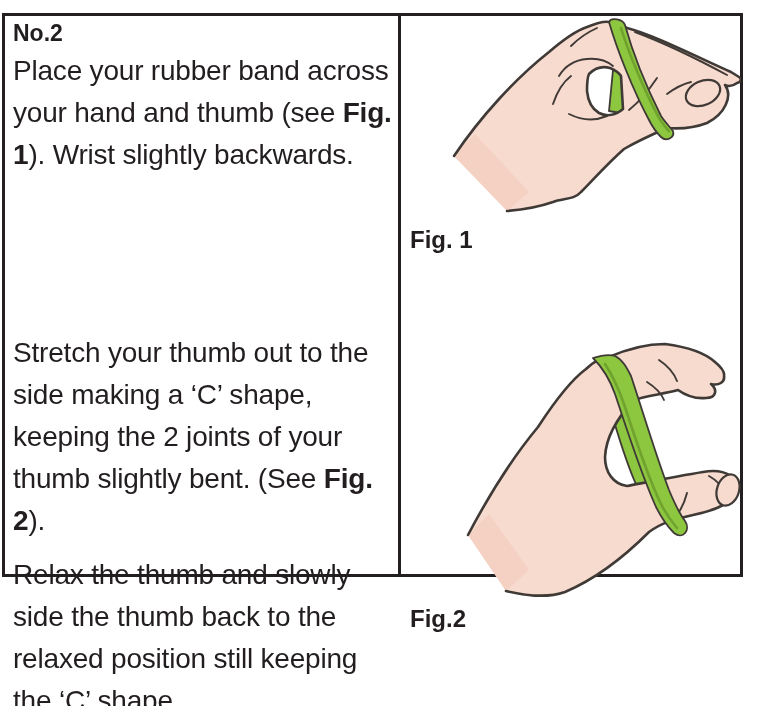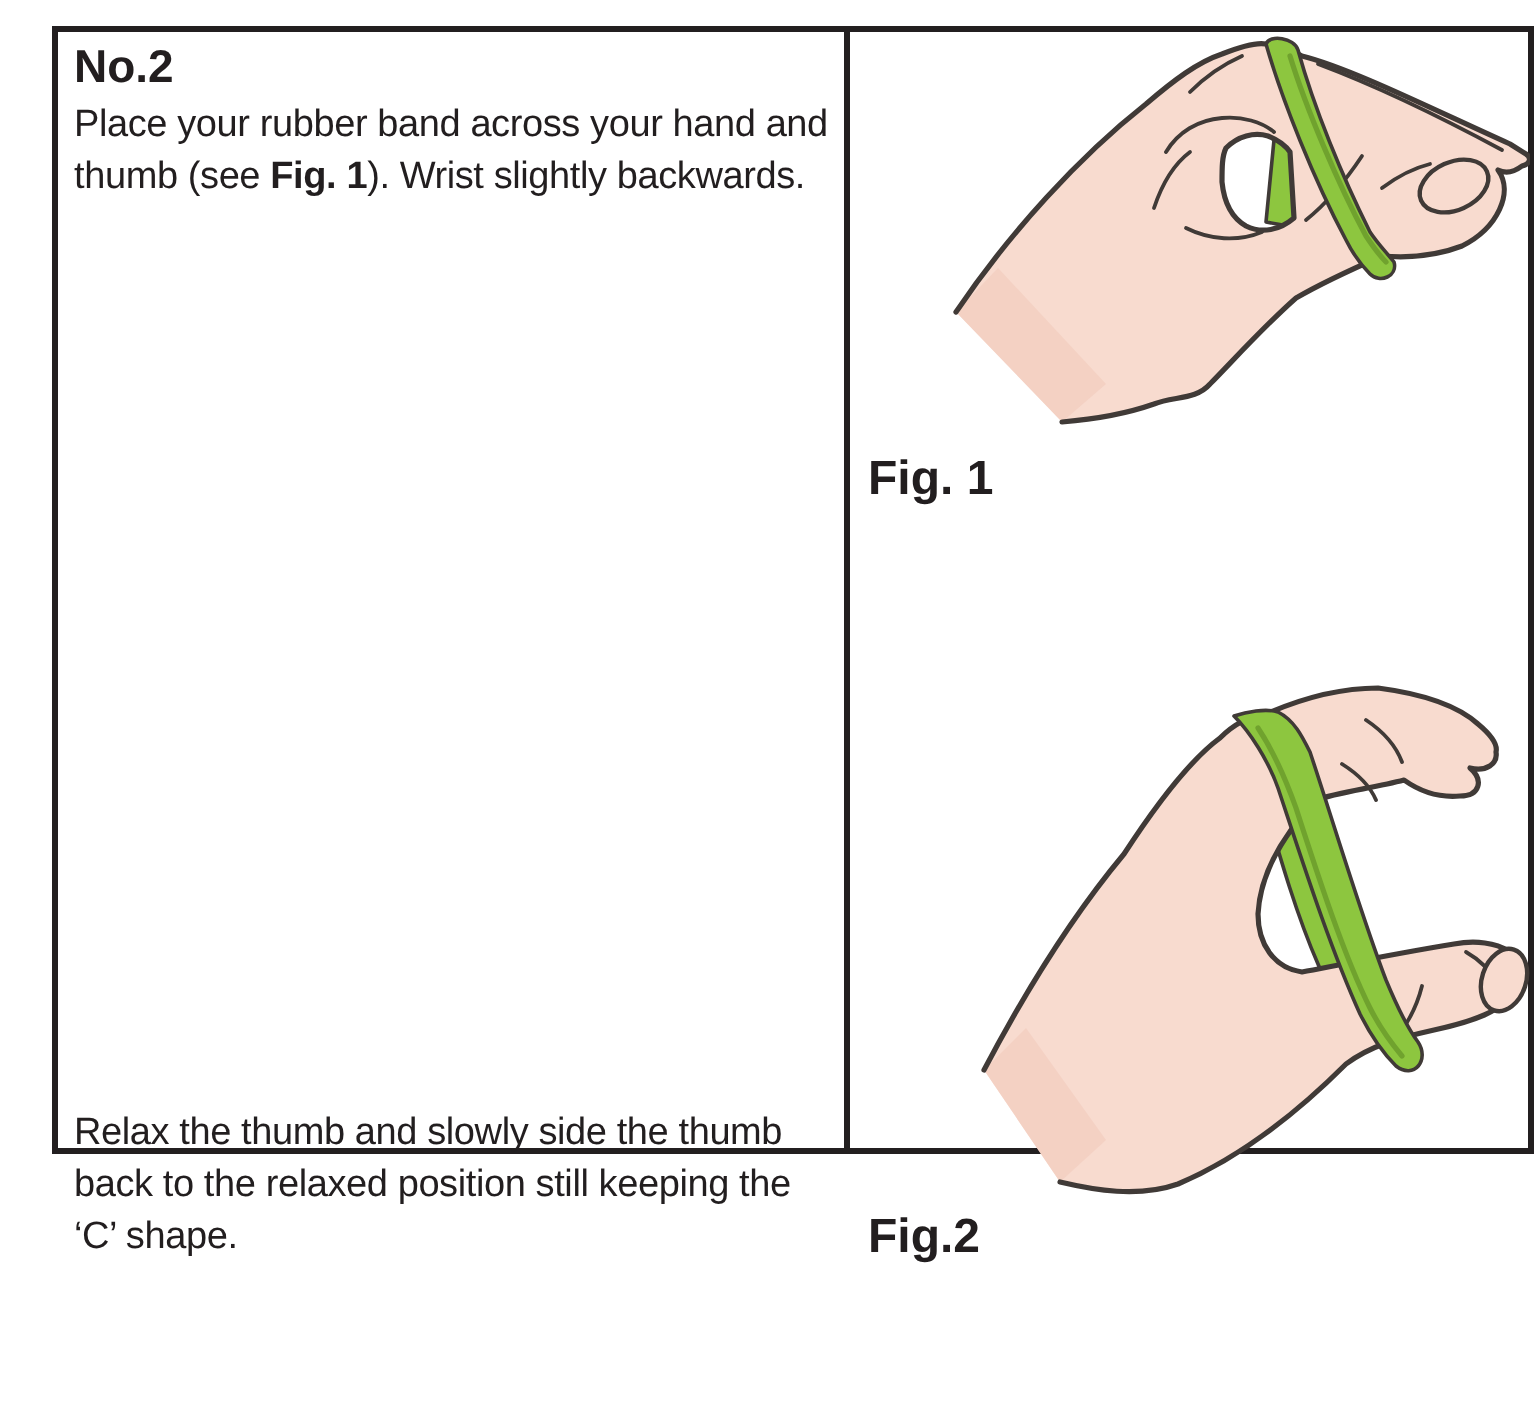--- a/index.html
+++ b/index.html
@@ -2,26 +2,26 @@
 <html style="--border: #231f20; --text: #221e1f; --skin: #f8dbcf; --skin-shade: #f0c9ba; --outline: #403a37; --band-green: #8dc63f; --band-dark: #70a22e; --page-bg: #ffffff;"><head>
 <meta charset="utf-8">
 <style>
   :root{
     --border:#231f20; --text:#221e1f; --skin:#f8dbcf; --skin-shade:#f0c9ba;
     --outline:#403a37; --band-green:#8dc63f; --band-dark:#70a22e; --page-bg:#ffffff;
   }
   *{margin:0;padding:0;box-sizing:border-box;}
   html,body{width:768px;height:706px;background:var(--page-bg);
     font-family:"Liberation Sans","DejaVu Sans",sans-serif;color:var(--text);}
-  .sheet{position:absolute;left:26px;top:13px;width:741px;height:564px;
+  .sheet{position:absolute;left:2px;top:13px;width:741px;height:564px;
     border:3px solid var(--border);display:flex;background:var(--page-bg);}
   .left-col{position:relative;width:396px;border-right:3px solid var(--border);}
   .right-col{position:relative;flex:1;}
   .heading{position:absolute;left:8px;top:2px;font-size:23px;font-weight:bold;line-height:30px;}
-  .para{position:absolute;left:8px;width:380px;font-size:19px;line-height:26px;
+  .para{position:absolute;left:8px;width:380px;font-size:28px;line-height:42px;
     letter-spacing:-0.2px;}
   .p1{top:34px;}
   .p2{top:316px;}
   .p-hold{top:470px;}
   .p3{top:538px;}
   .para b{font-weight:bold;}
   .fig-label{position:absolute;left:9px;font-size:24px;font-weight:bold;line-height:28px;}
   .fig1-label{top:210px;}
   .fig2-label{top:589px;}
   .fig-art{position:absolute;}
@@ -39,20 +39,21 @@
 </head>
 <body>
 
 <div class="sheet">
 
   <div class="left-col">
     <div class="heading">No.2</div>
 
     <p class="para p1"><span>Place your rubber band across your hand and thumb (see </span><b>Fig. 1</b><span>). Wrist slightly backwards.</span></p>
 
+    <p class="para p2"><span>Stretch your thumb out to the side making a ‘C’ shape, keeping the 2 joints of your thumb slightly bent. (See </span><b>Fig. 2</b><span>).</span></p>
 
 
     <p class="para p3">Relax the thumb and slowly side the thumb back to the relaxed position still keeping the ‘C’ shape.</p>
   </div>
 
   <div class="right-col">
 
     <svg class="fig-art fig1-art" width="330" height="212" viewBox="0 0 330 212" aria-hidden="true">
 
       <path class="band" d="M 202,54 L 219,56 L 215,98 L 198,95 Z"></path>

